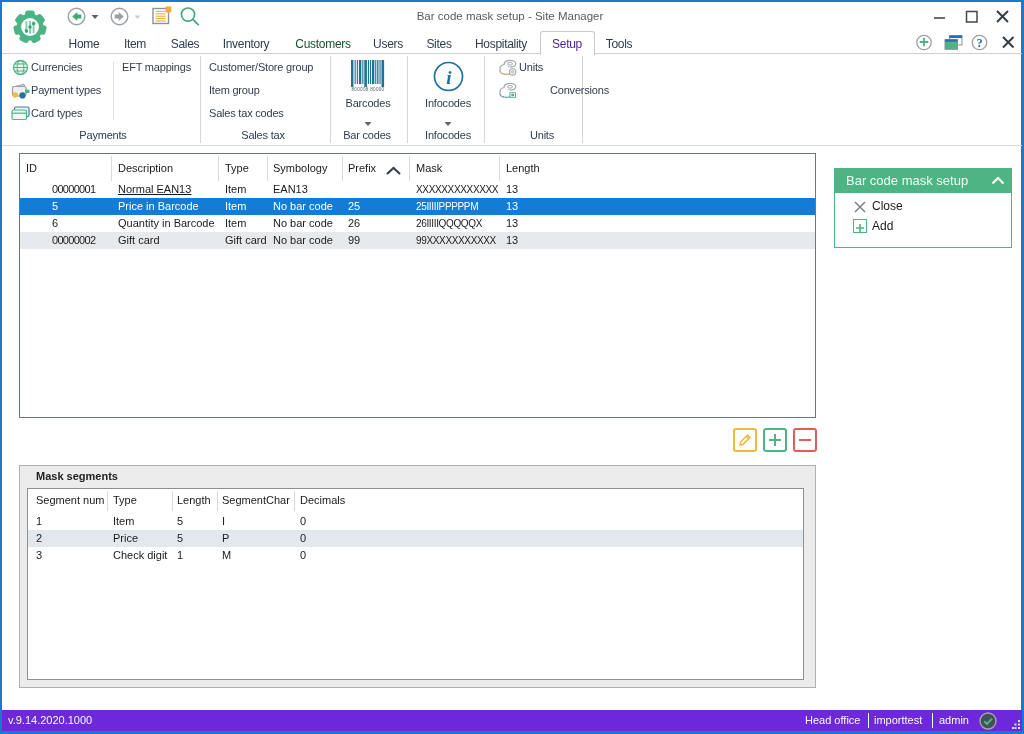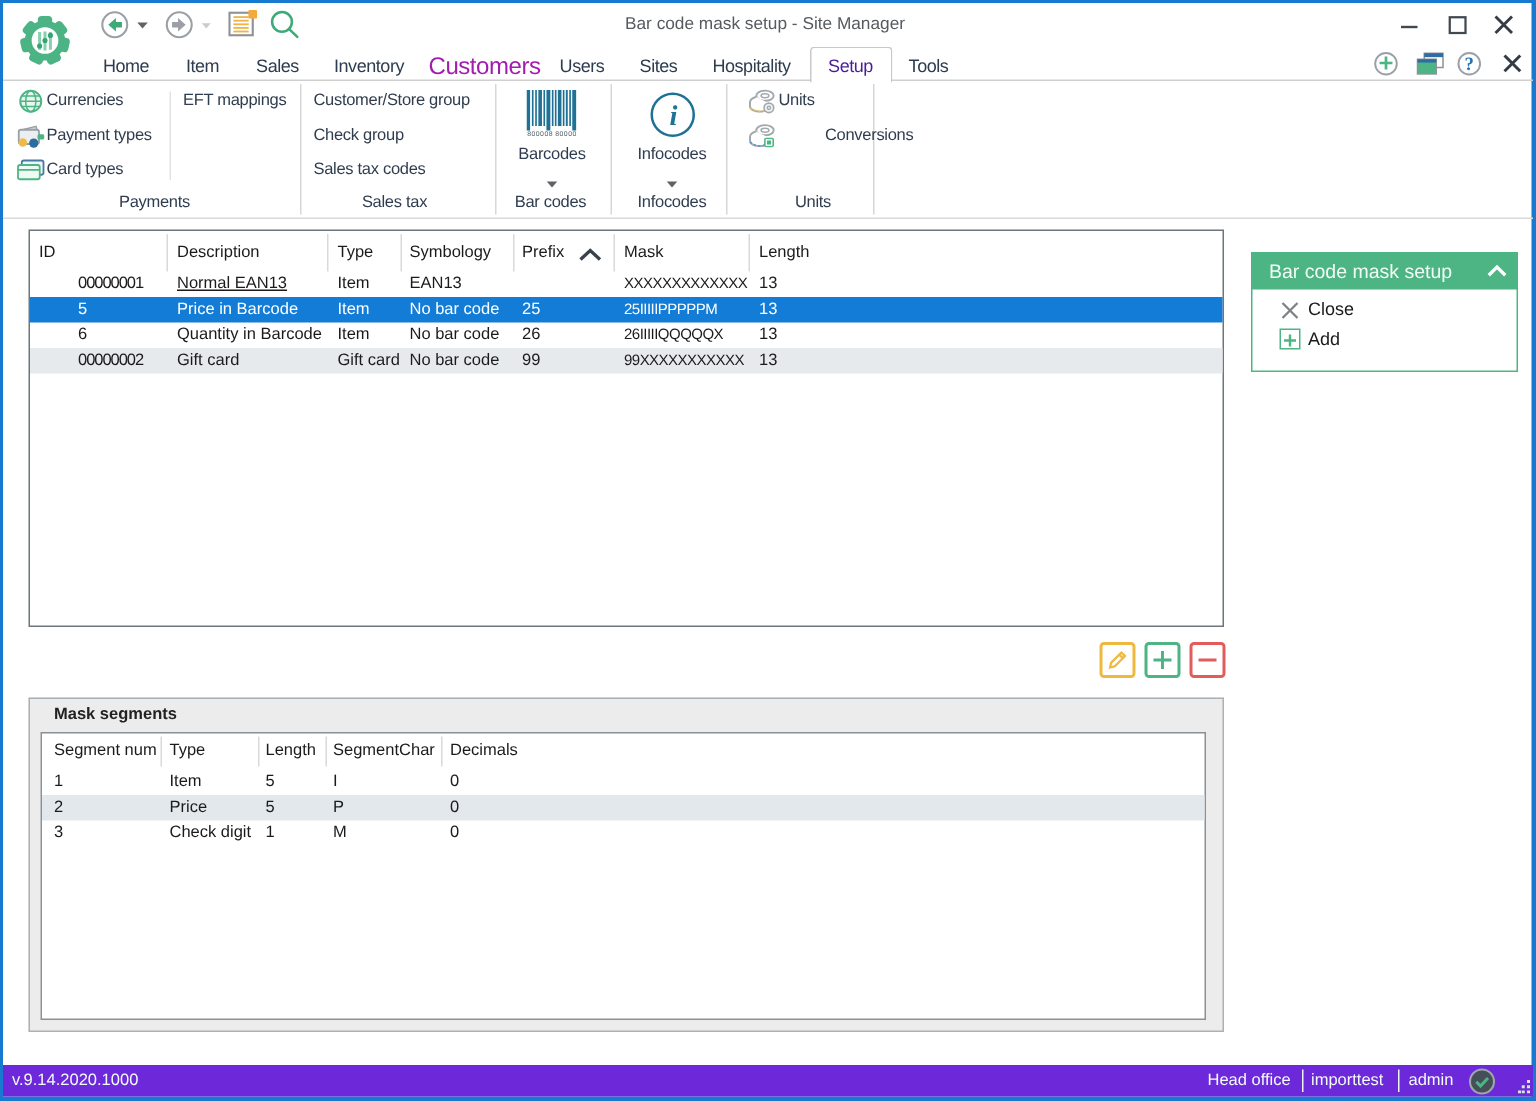--- a/index.html
+++ b/index.html
@@ -85,21 +85,21 @@
   <path d="M67,5 L78,16 M78,5 L67,16" stroke="#343c46" stroke-width="1.9"></path>
 </svg>
 </div>
 
 <div class="abs" style="left:2px;top:53px;width:1020px;height:1px;background:#cfcfcf;"></div>
 <div class="abs" style="left:540px;top:31px;width:53px;height:23px;background:#fff;border:1px solid #c9c9c9;border-bottom:none;border-radius:3px 3px 0 0;z-index:3;"></div>
 <div class="txt ctr" style="left:84px;top:36px;font-size:12px;letter-spacing:-0.3px;color:#2d3c4e;">Home</div>
 <div class="txt ctr" style="left:135px;top:36px;font-size:12px;letter-spacing:-0.3px;color:#2d3c4e;">Item</div>
 <div class="txt ctr" style="left:185px;top:36px;font-size:12px;letter-spacing:-0.3px;color:#2d3c4e;">Sales</div>
 <div class="txt ctr" style="left:246px;top:36px;font-size:12px;letter-spacing:-0.3px;color:#2d3c4e;">Inventory</div>
-<div class="txt ctr" style="left:323px;top:36px;font-size:16px;letter-spacing:-0.3px;color:#a21caf;">Customers</div>
+<div class="txt ctr" style="left:323px;top:36px;font-size:12px;letter-spacing:-0.3px;color:#14532d;">Customers</div>
 <div class="txt ctr" style="left:388px;top:36px;font-size:12px;letter-spacing:-0.3px;color:#2d3c4e;">Users</div>
 <div class="txt ctr" style="left:439px;top:36px;font-size:12px;letter-spacing:-0.3px;color:#2d3c4e;">Sites</div>
 <div class="txt ctr" style="left:501px;top:36px;font-size:12px;letter-spacing:-0.3px;color:#2d3c4e;">Hospitality</div>
 <div class="txt ctr" style="left:567px;top:36px;font-size:12px;letter-spacing:-0.3px;color:#4c1d95;z-index:4;">Setup</div>
 <div class="txt ctr" style="left:619px;top:36px;font-size:12px;letter-spacing:-0.3px;color:#2d3c4e;">Tools</div>
 
 <div class="abs" style="left:915px;top:33px;">
 <svg width="102" height="19" viewBox="0 0 102 19">
   <circle cx="9" cy="9.5" r="7.2" fill="none" stroke="#9aa0a6" stroke-width="1.3"></circle>
   <path d="M9,4.7 L9,13.3 M4.7,9 L13.3,9" stroke="#4db583" stroke-width="1.8"></path>
@@ -147,21 +147,21 @@
 <svg width="19" height="15" viewBox="0 0 19 15">
   <rect x="3.5" y="1" width="14.5" height="9.5" rx="1.5" fill="#eef5fb" stroke="#48799f" stroke-width="1.2"></rect>
   <rect x="1" y="4" width="14.5" height="9.5" rx="1.5" fill="#effaf4" stroke="#4db583" stroke-width="1.2"></rect>
   <line x1="1" y1="7.2" x2="15.5" y2="7.2" stroke="#4db583" stroke-width="1.2"></line>
 </svg>
 </div>
 <div class="txt rtxt" style="left:31px;top:105px;">Card types</div>
 
 <div class="txt rtxt" style="left:122px;top:59px;">EFT mappings</div>
 <div class="txt rtxt" style="left:209px;top:59px;">Customer/Store group</div>
-<div class="txt rtxt" style="left:209px;top:82px;">Check group</div>
+<div class="txt rtxt" style="left:209px;top:82px;">Item group</div>
 <div class="txt rtxt" style="left:209px;top:105px;">Sales tax codes</div>
 
 <div class="abs" style="left:351px;top:60px;">
 <svg width="34" height="31" viewBox="0 0 34 31">
   <g fill="#1f7295">
     <rect x="0" y="0" width="2.4" height="27"></rect>
     <rect x="3.6" y="0" width="1.1" height="24"></rect>
     <rect x="5.8" y="0" width="1.1" height="24"></rect>
     <rect x="7.9" y="0" width="2.4" height="24"></rect>
     <rect x="11.3" y="0" width="1.1" height="24"></rect>

